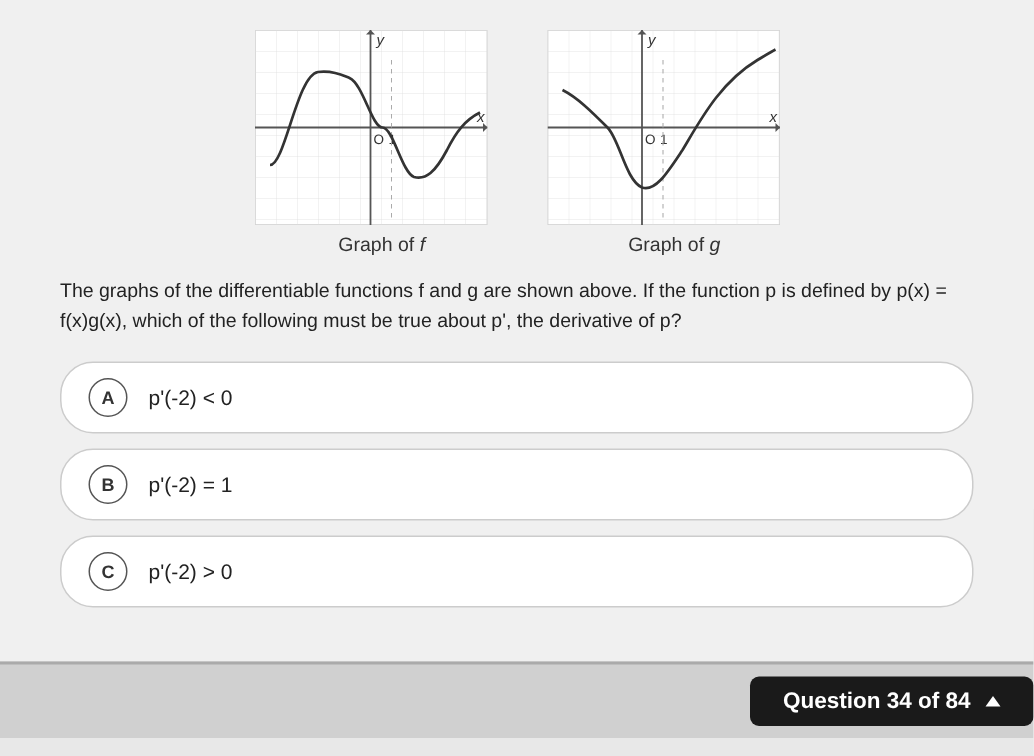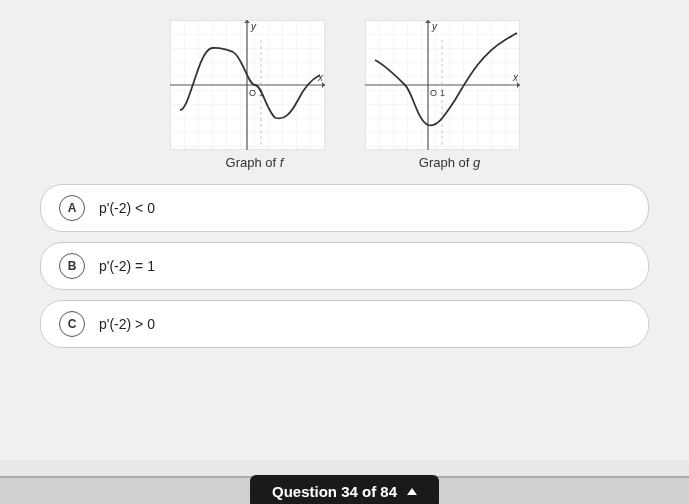--- a/index.html
+++ b/index.html
@@ -76,28 +76,28 @@
       justify-content: center;
       font-size: 12px;
       font-weight: bold;
       margin-right: 14px;
       flex-shrink: 0;
       color: #333;
     }
 
     .bottom-bar {
       position: absolute;
-      bottom: 0;
+      bottom: 12px;
       left: 0;
       width: 689px;
-      height: 28px;
+      height: 51px;
       background: #d0d0d0;
       display: flex;
       align-items: center;
-      justify-content: center;
+      justify-content: flex-end;
       border-top: 2px solid #aaa;
     }
 
     .question-counter-btn {
       background: #1a1a1a;
       color: white;
       padding: 8px 22px;
       border-radius: 6px;
       font-size: 15px;
       font-weight: bold;
@@ -187,20 +187,21 @@
         <line x1="77" y1="20" x2="77" y2="125" stroke="#aaa" stroke-width="0.7" stroke-dasharray="3,3"></line>
 
         <path d="M 10,40 C 20,45 30,55 40,65 C 48,73 52,100 63,105 C 72,108 80,95 90,80 C 102,60 115,35 140,20 C 145,17 150,14 152,13" stroke="#333" stroke-width="1.8" fill="none"></path>
       </svg>
       <div class="graph-label">
         <span>Graph of </span><em>g</em>
       </div>
     </div>
   </div>
 
+  <p class="question-text">The graphs of the differentiable functions f and g are shown above. If the function p is defined by p(x) = f(x)g(x), which of the following must be true about p', the derivative of p?</p>
 
   <div>
     <div class="answer-option">
       <div class="circle-label">
         <span>A</span>
       </div>
       <span>p'(-2) &lt; 0</span>
     </div>
 
     <div class="answer-option">

